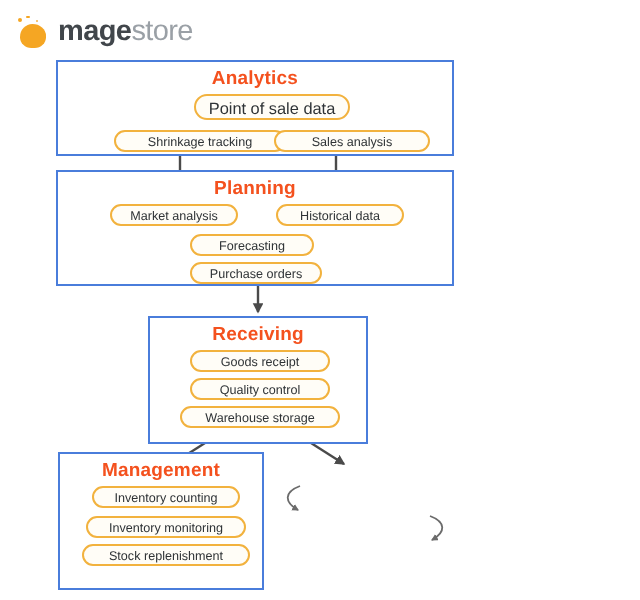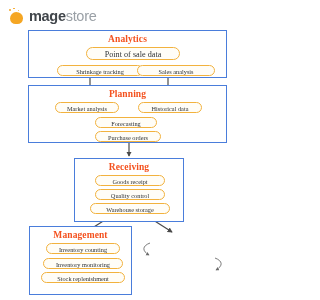--- a/index.html
+++ b/index.html
@@ -32,21 +32,20 @@
 
   
   .stage{position:absolute;left:0;top:0;width:257px;height:300px;}
   svg.links{position:absolute;left:0;top:0;width:257px;height:300px;overflow:visible;}
 
   .group{
     position:absolute;
     border:1.3px solid #4a7ddb;
     background:#ffffff;
     box-sizing:border-box;
-    font-family:Liberation Serif, serif;
   }
   .g-title{
     position:absolute;left:0;right:0;top:3px;
     text-align:center;
     color:#f4511e;
     font-weight:bold;
     font-size:9.5px;
     letter-spacing:0.1px;
   }
   .pill{
@@ -120,21 +119,21 @@
 
     <path d="M44,243 C36,246 36,251 43,255" stroke="#6b6b6b" stroke-width="0.9" fill="none" marker-end="url(#ahs)"></path>
     <path d="M117,258 C125,261 125,266 118,270" stroke="#6b6b6b" stroke-width="0.9" fill="none" marker-end="url(#ahs)"></path>
 
     <path d="M150,243 C142,246 142,251 149,255" stroke="#6b6b6b" stroke-width="0.9" fill="none" marker-end="url(#ahs)"></path>
     <path d="M215,258 C223,261 223,266 216,270" stroke="#6b6b6b" stroke-width="0.9" fill="none" marker-end="url(#ahs)"></path>
   </svg>
 
   <div class="group" id="grp-analytics">
     <div class="g-title">Analytics</div>
-    <div class="pill big" style="left:57px;top:16px;width:94px;">Point of sale data</div>
+    <div class="pill big" style="left:68px;top:16px;width:78px;">Point of sale data</div>
     <div class="pill" style="left:28px;top:34px;width:86px;">Shrinkage tracking</div>
     <div class="pill" style="left:108px;top:34px;width:78px;">Sales analysis</div>
   </div>
 
   <div class="group" id="grp-planning">
     <div class="g-title">Planning</div>
     <div class="pill" style="left:26px;top:16px;width:64px;">Market analysis</div>
     <div class="pill" style="left:109px;top:16px;width:64px;">Historical data</div>
     <div class="pill" style="left:66px;top:31px;width:62px;">Forecasting</div>
     <div class="pill" style="left:66px;top:45px;width:66px;">Purchase orders</div>

